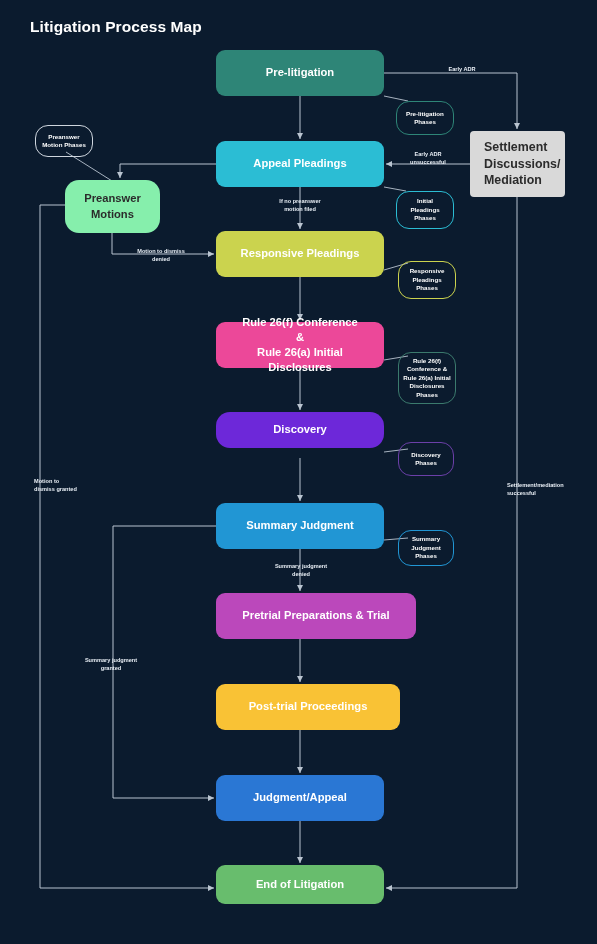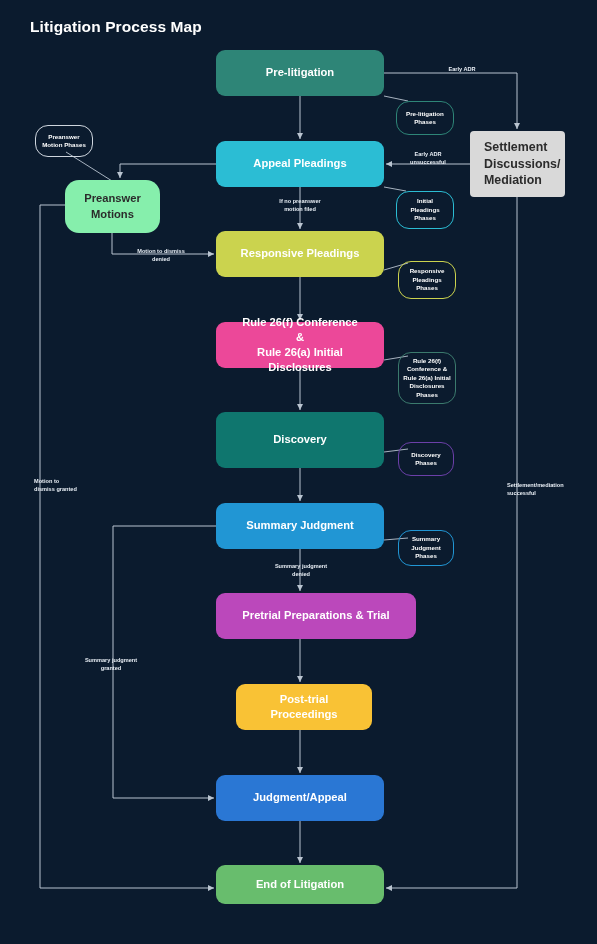--- a/index.html
+++ b/index.html
@@ -135,24 +135,24 @@
       <path d="M384,540 L408,538"></path>
       <path d="M66,152 L120,186"></path>
     </g>
   </svg>
 
   <div class="node" style="left: 216px; top: 50px; width: 168px; height: 46px; background: rgb(46, 133, 119); white-space: pre-line;">Pre-litigation</div>
   <div class="node" style="left: 216px; top: 141px; width: 168px; height: 46px; background: rgb(43, 189, 212); white-space: pre-line;">Appeal Pleadings</div>
   <div class="node" style="left: 216px; top: 231px; width: 168px; height: 46px; background: rgb(203, 211, 78); white-space: pre-line;">Responsive Pleadings</div>
   <div class="node" style="left: 216px; top: 322px; width: 168px; height: 46px; background: #ec4899; white-space: pre-line;">Rule 26(f) Conference &amp;
 Rule 26(a) Initial Disclosures</div>
-  <div class="node" style="left: 216px; top: 412px; width: 168px; height: 56px; background: #0f766e; white-space: pre-line;">Discovery</div>
+  <div class="node" style="left: 216px; top: 412px; width: 168px; height: 36px; background: #6d28d9; white-space: pre-line; border-radius: 14px;">Discovery</div>
   <div class="node" style="left: 216px; top: 503px; width: 168px; height: 46px; background: rgb(33, 150, 212); white-space: pre-line;">Summary Judgment</div>
   <div class="node" style="left: 216px; top: 593px; width: 200px; height: 46px; background: rgb(187, 72, 187); white-space: pre-line;">Pretrial Preparations &amp; Trial</div>
-  <div class="node" style="left: 216px; top: 684px; width: 136px; height: 46px; background: rgb(249, 194, 53); white-space: pre-line; margin-left: 20px;">Post-trial Proceedings</div>
+  <div class="node" style="left: 216px; top: 684px; width: 184px; height: 46px; background: rgb(249, 194, 53); white-space: pre-line;">Post-trial Proceedings</div>
   <div class="node" style="left: 216px; top: 775px; width: 168px; height: 46px; background: rgb(42, 119, 212); white-space: pre-line;">Judgment/Appeal</div>
   <div class="node" style="left: 216px; top: 865px; width: 168px; height: 39px; background: rgb(104, 189, 109); white-space: pre-line;">End of Litigation</div>
 
   <div class="node light" style="left: 65px; top: 180px; width: 95px; height: 53px; white-space: pre-line;">Preanswer
 Motions</div>
 
   <div class="node settlement" style="left: 470px; top: 131px; width: 95px; height: 66px; white-space: pre-line;">Settlement
 Discussions/
 Mediation</div>
 

